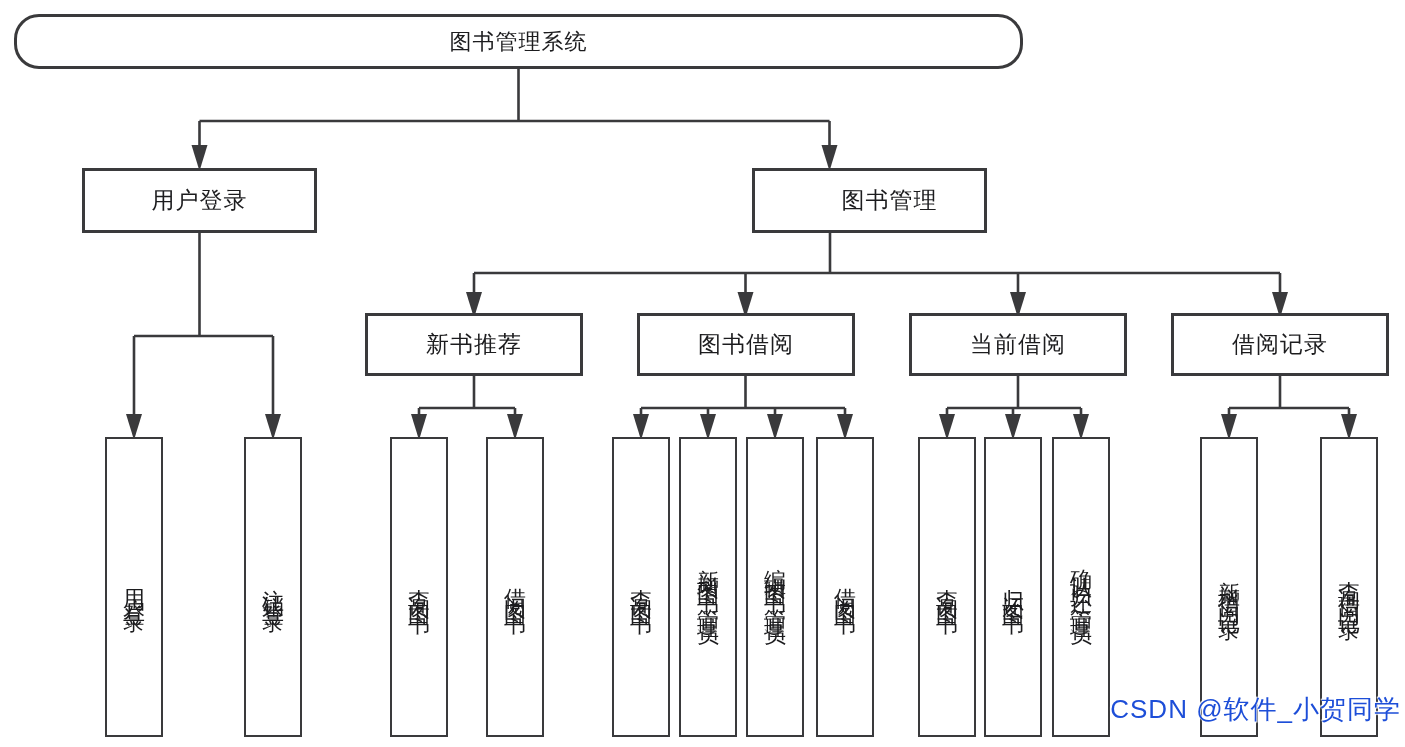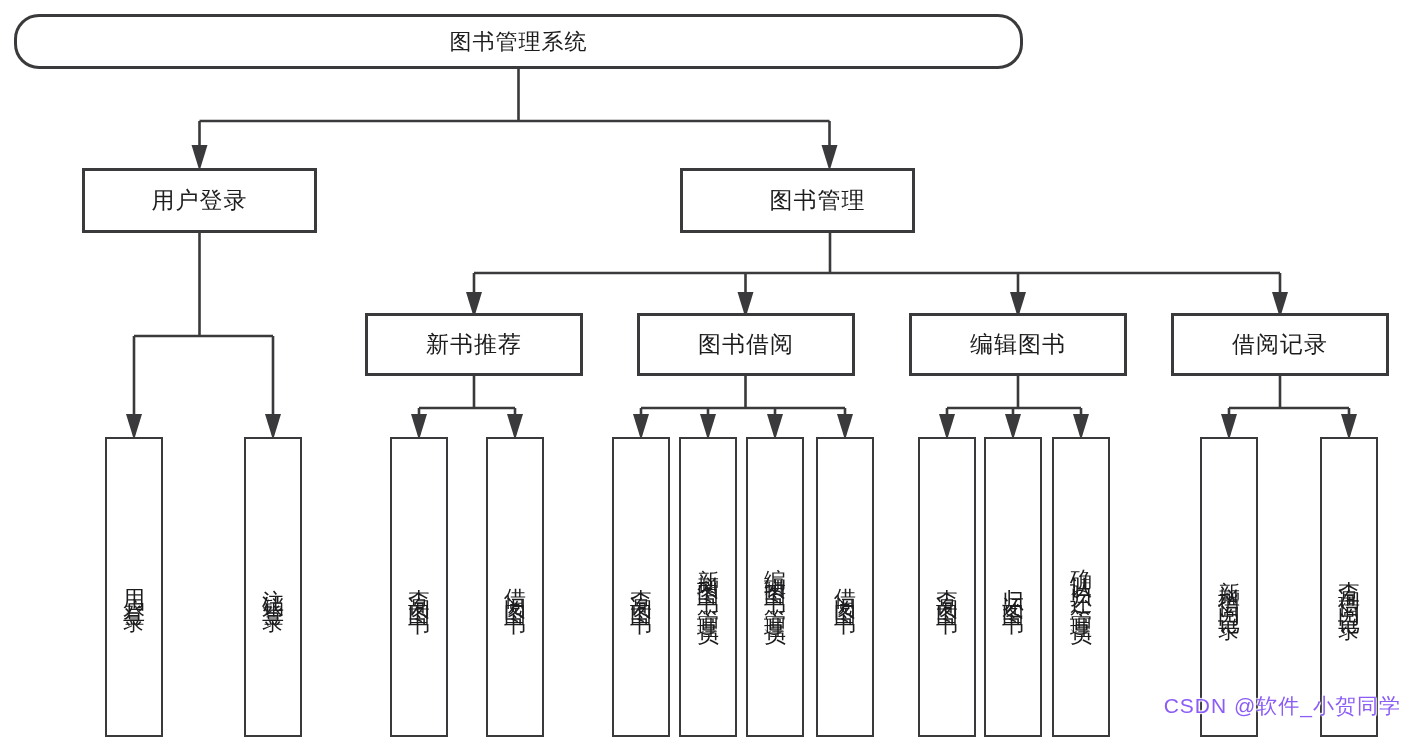--- a/index.html
+++ b/index.html
@@ -55,23 +55,23 @@
     writing-mode: vertical-rl;
     text-orientation: mixed;
     letter-spacing: 8px;
     line-height: 1;
     margin: auto;
   }
   #watermark {
     position: absolute;
     right: 4px;
     top: 692px;
-    font-size: 21px;
+    font-size: 26px;
     letter-spacing: 1px;
-    color: #8b5cf6;
+    color: #1d4ed8;
     text-shadow: 0 0 2px #ffffff, 1px 1px 1px #ffffff, -1px -1px 1px #ffffff;
     z-index: 5;
     white-space: nowrap;
   }
 </style>
 </head>
 <body>
 
 <div id="canvas">
 
@@ -114,25 +114,25 @@
       <use href="#arrowhead" x="1013" y="440"></use>
       <use href="#arrowhead" x="1081" y="440"></use>
       <use href="#arrowhead" x="1229" y="440"></use>
       <use href="#arrowhead" x="1349" y="440"></use>
     </g>
   </svg>
 
   <div class="node root">图书管理系统</div>
 
   <div class="node lvl2" style="left:82px;">用户登录</div>
-  <div class="node lvl2" style="left:680px;padding-left:40px;">图书管理</div>
+  <div class="node lvl2" style="left:752px;padding-left:40px;">图书管理</div>
 
   <div class="node lvl3" style="left:637px;">图书借阅</div>
   <div class="node lvl3" style="left:365px;">新书推荐</div>
-  <div class="node lvl3" style="left:909px;">编辑图书</div>
+  <div class="node lvl3" style="left:909px;">当前借阅</div>
   <div class="node lvl3" style="left:1171px;">借阅记录</div>
 
   <div class="node leaf" style="left:105px;">
     <span class="vtext">用户登录</span>
   </div>
   <div class="node leaf" style="left:244px;">
     <span class="vtext">注销登录</span>
   </div>
 
   <div class="node leaf" style="left:390px;">

